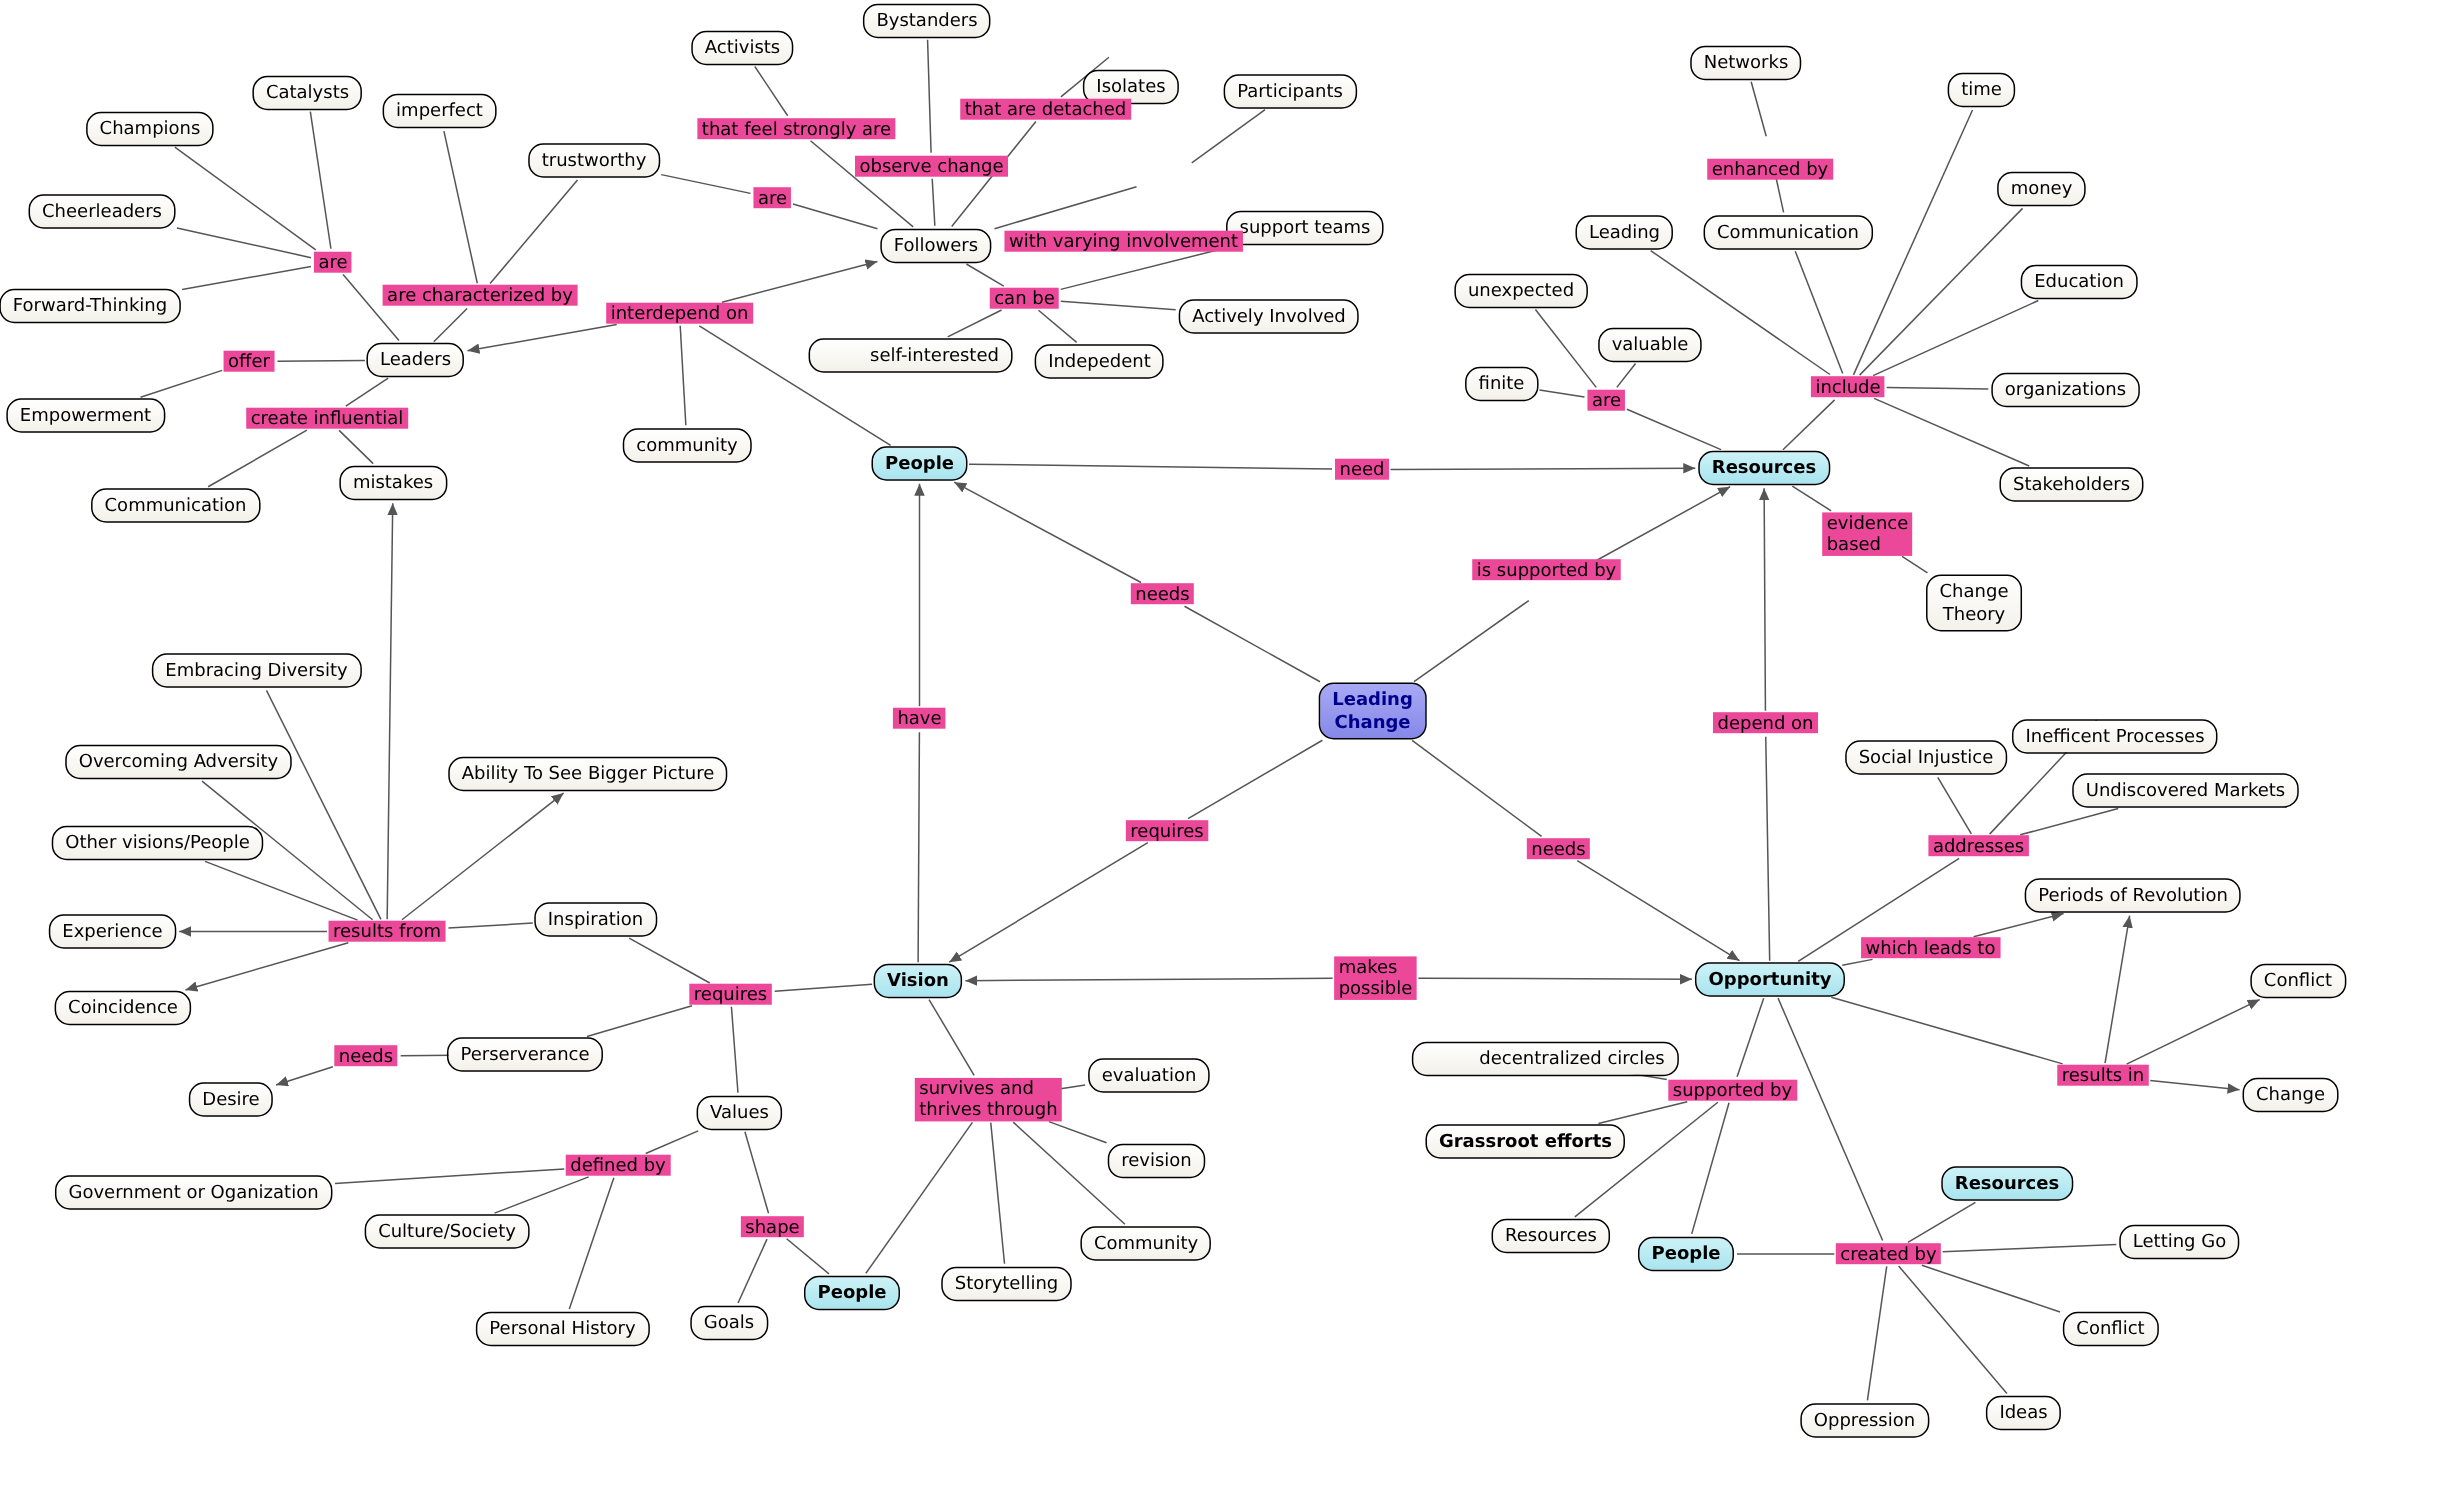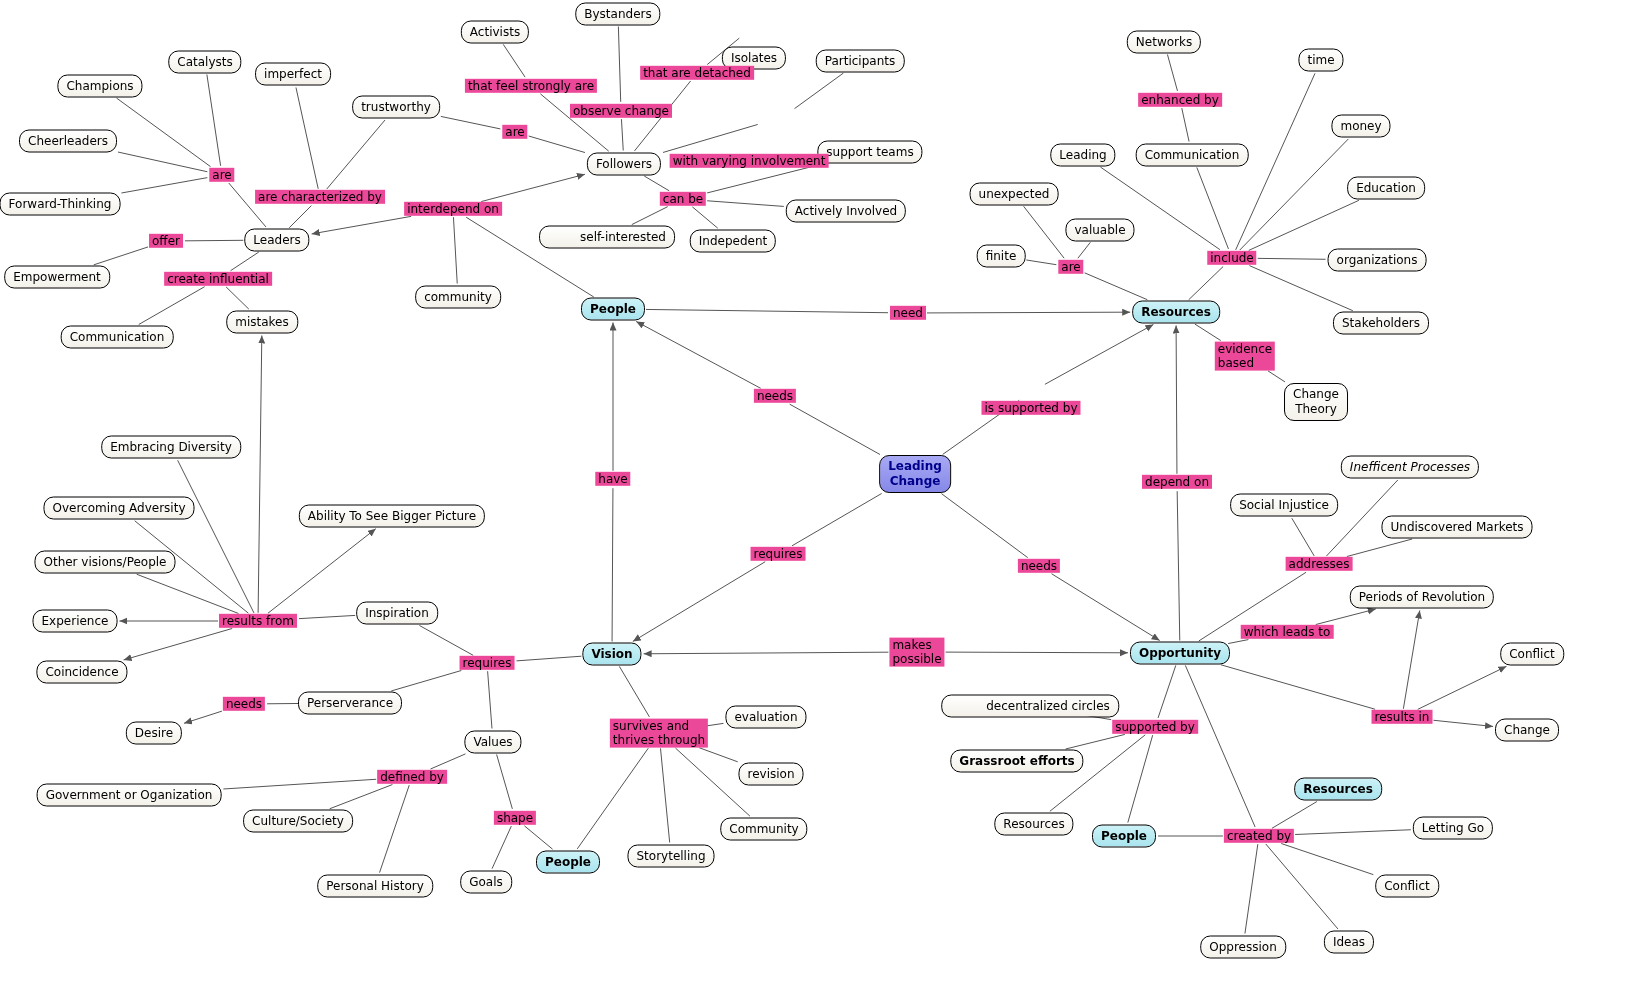--- a/index.html
+++ b/index.html
@@ -208,21 +208,21 @@
     <div class="node highlight" style="left: 1176px; top: 312px;">Resources</div>
     <div class="node plain" style="left: 1381px; top: 323px;">Stakeholders</div>
     <div class="node plain" style="left: 1316px; top: 402px;">Change
 Theory</div>
     <div class="node center" style="left: 915px; top: 474px;">Leading
 Change</div>
     <div class="node plain" style="left: 171px; top: 447px;">Embracing Diversity</div>
     <div class="node plain" style="left: 119px; top: 508px;">Overcoming Adversity</div>
     <div class="node plain" style="left: 392px; top: 516px;">Ability To See Bigger Picture</div>
     <div class="node plain" style="left: 105px; top: 562px;">Other visions/People</div>
-    <div class="node plain" style="left: 1410px; top: 467px; font-style: italic;">Inefficent Processes</div>
+    <div class="node plain" style="left: 1410px; top: 491px;">Inefficent Processes</div>
     <div class="node plain" style="left: 1284px; top: 505px;">Social Injustice</div>
     <div class="node plain" style="left: 75px; top: 621px;">Experience</div>
     <div class="node plain" style="left: 397px; top: 613px;">Inspiration</div>
     <div class="node plain" style="left: 1457px; top: 527px;">Undiscovered Markets</div>
     <div class="node plain" style="left: 82px; top: 672px;">Coincidence</div>
     <div class="node highlight" style="left: 612px; top: 654px;">Vision</div>
     <div class="node highlight" style="left: 1180px; top: 653px;">Opportunity</div>
     <div class="node plain" style="left: 1422px; top: 597px;">Periods of Revolution</div>
     <div class="node plain" style="left: 1532px; top: 654px;">Conflict</div>
     <div class="node plain" style="left: 350px; top: 703px;">Perserverance</div>
@@ -251,28 +251,28 @@
     <div class="link-label" style="left: 697px; top: 73px;">that are detached</div>
     <div class="link-label" style="left: 621px; top: 111px;">observe change</div>
     <div class="link-label" style="left: 749px; top: 117px; margin-top: 44px;">with varying involvement</div>
     <div class="link-label" style="left: 515px; top: 132px;">are</div>
     <div class="link-label" style="left: 222px; top: 175px;">are</div>
     <div class="link-label" style="left: 320px; top: 197px;">are characterized by</div>
     <div class="link-label" style="left: 453px; top: 209px;">interdepend on</div>
     <div class="link-label" style="left: 683px; top: 199px;">can be</div>
     <div class="link-label" style="left: 166px; top: 241px;">offer</div>
     <div class="link-label" style="left: 218px; top: 279px;">create influential</div>
-    <div class="link-label" style="left: 1180px; top: 100px;">enhanced by</div>
+    <div class="link-label" style="left: 1180px; top: 113px;">enhanced by</div>
     <div class="link-label" style="left: 1232px; top: 258px;">include</div>
     <div class="link-label" style="left: 1071px; top: 267px;">are</div>
     <div class="link-label" style="left: 908px; top: 313px;">need</div>
     <div class="link-label" style="left: 1245px; top: 356px;">evidence
 based</div>
     <div class="link-label" style="left: 775px; top: 396px;">needs</div>
-    <div class="link-label" style="left: 1031px; top: 408px;">is supported by</div>
+    <div class="link-label" style="left: 1031px; top: 380px;">is supported by</div>
     <div class="link-label" style="left: 613px; top: 479px;">have</div>
     <div class="link-label" style="left: 1177px; top: 482px;">depend on</div>
     <div class="link-label" style="left: 778px; top: 554px;">requires</div>
     <div class="link-label" style="left: 1039px; top: 566px;">needs</div>
     <div class="link-label" style="left: 1319px; top: 564px;">addresses</div>
     <div class="link-label" style="left: 258px; top: 621px;">results from</div>
     <div class="link-label" style="left: 1287px; top: 632px;">which leads to</div>
     <div class="link-label" style="left: 487px; top: 663px;">requires</div>
     <div class="link-label" style="left: 917px; top: 652px;">makes
 possible</div>

